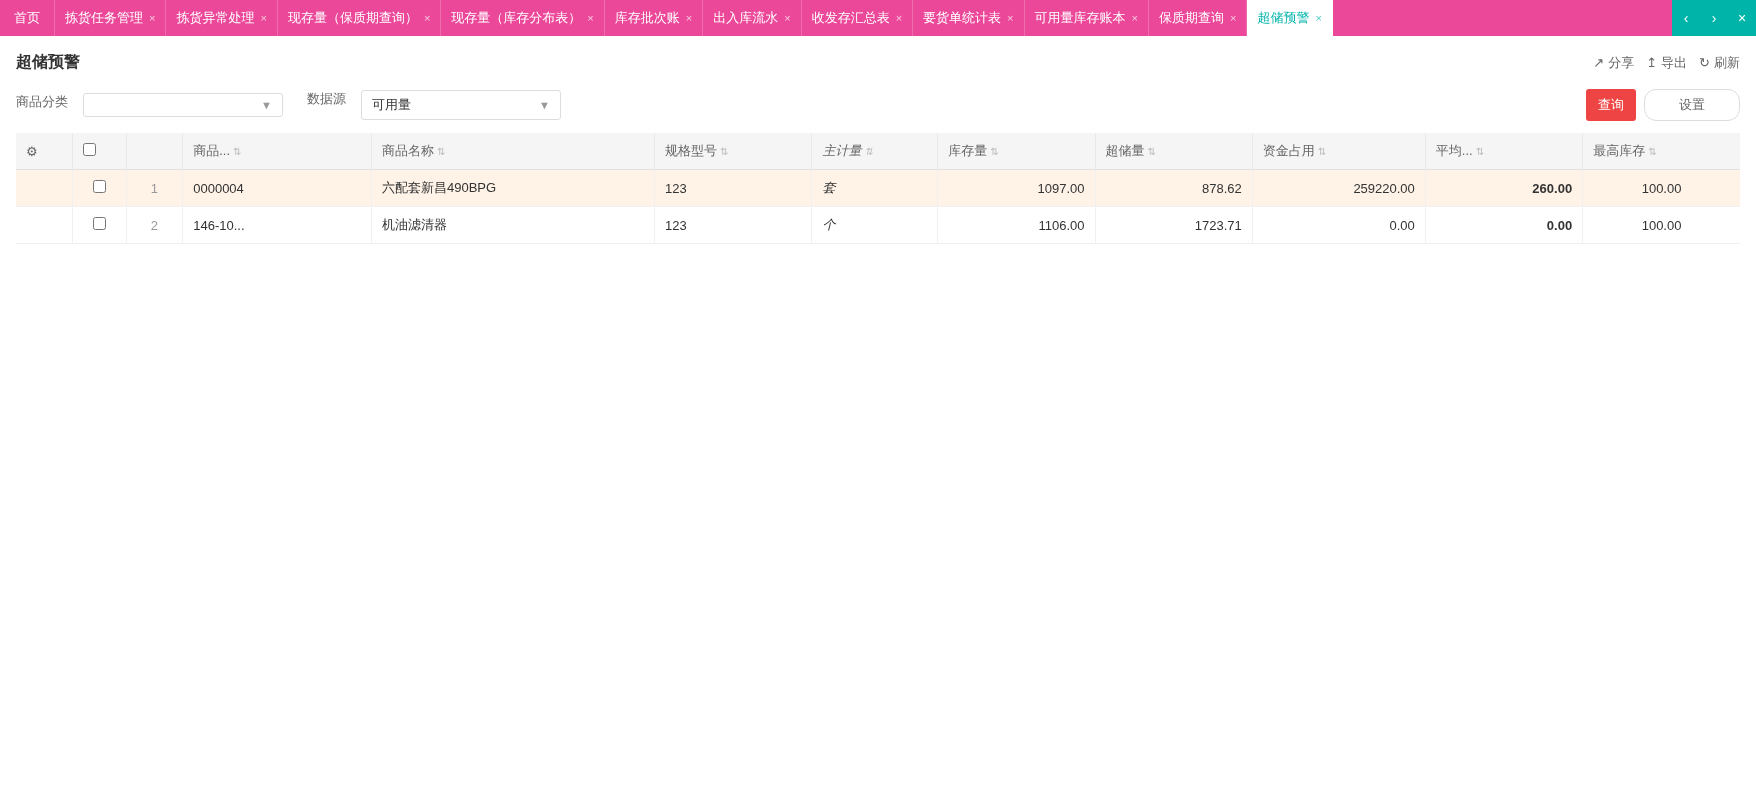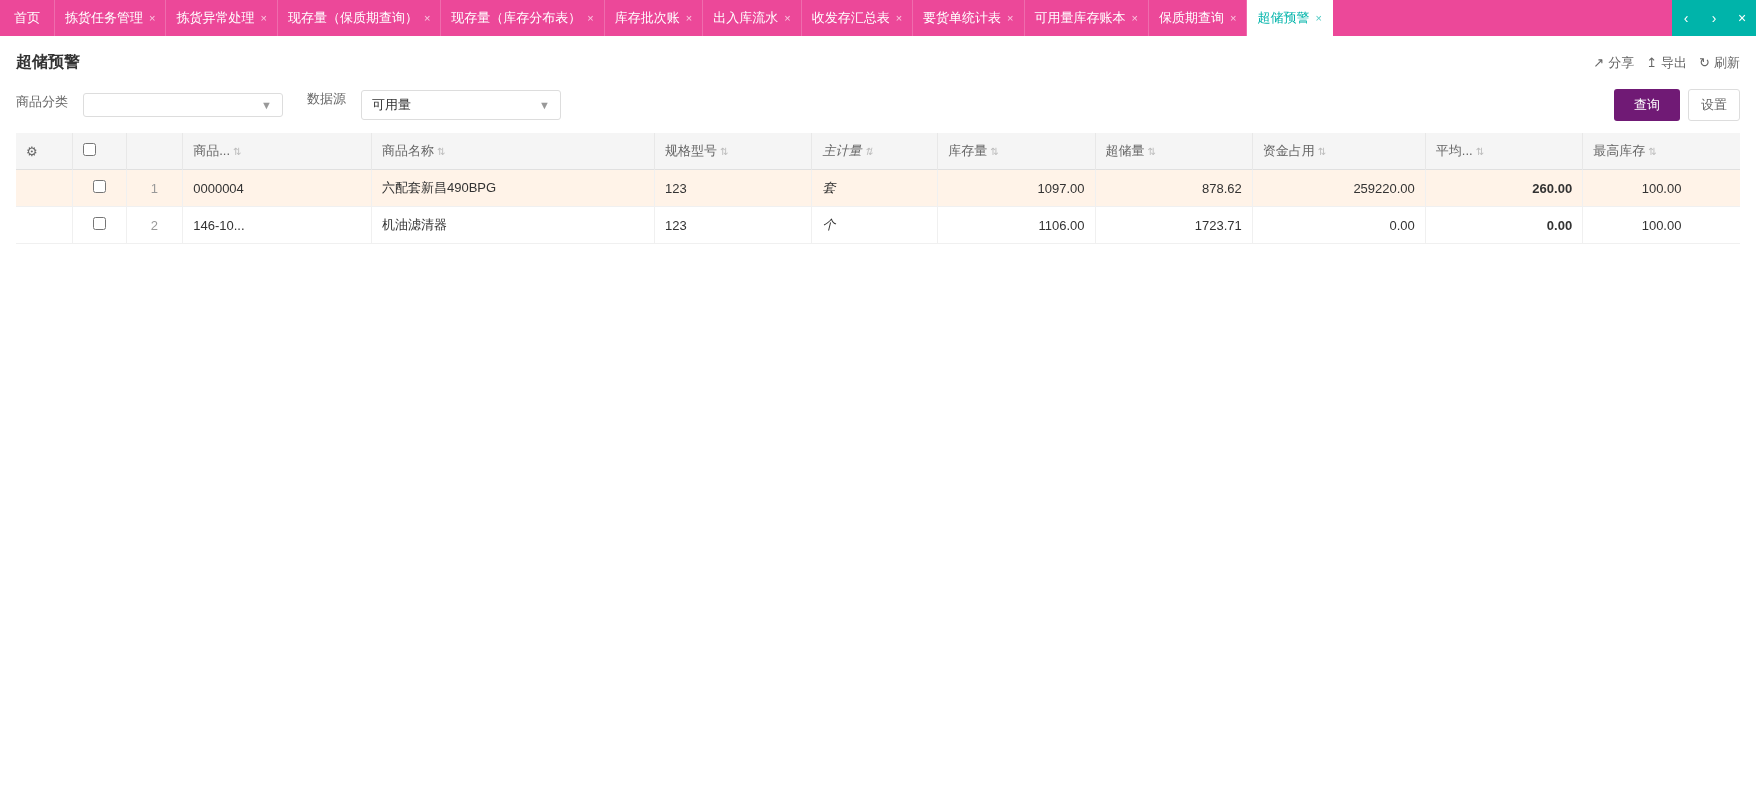--- a/index.html
+++ b/index.html
@@ -113,35 +113,35 @@
       padding: 5px 10px;
       background: #fff;
       cursor: pointer;
       min-width: 200px;
       justify-content: space-between;
       gap: 8px;
     }
     .filter-select .chevron { color: #999; font-size: 11px; }
 
     .btn-query {
-      background: #701a75;
+      background: #ef4444;
       color: #fff;
       border: none;
-      padding: 7px 20px;
+      padding: 7px 12px;
       border-radius: 3px;
       cursor: pointer;
       font-size: 13px;
       margin-left: auto;
     }
     .btn-settings {
       background: #fff;
       color: #666;
       border: 1px solid #ddd;
-      padding: 6px 12px;
-      border-radius: 3px;
+      padding: 6px 34px;
+      border-radius: 12px;
       cursor: pointer;
       font-size: 13px;
     }
 
     .filter-buttons {
       display: flex;
       gap: 8px;
       margin-left: auto;
     }
 

